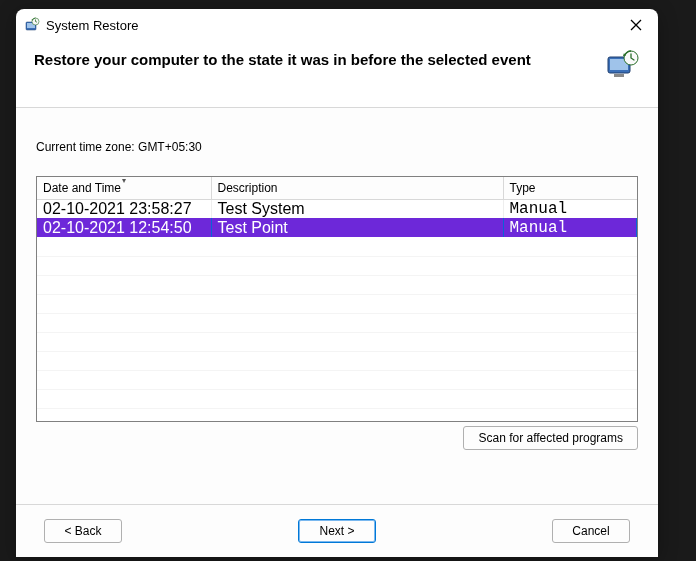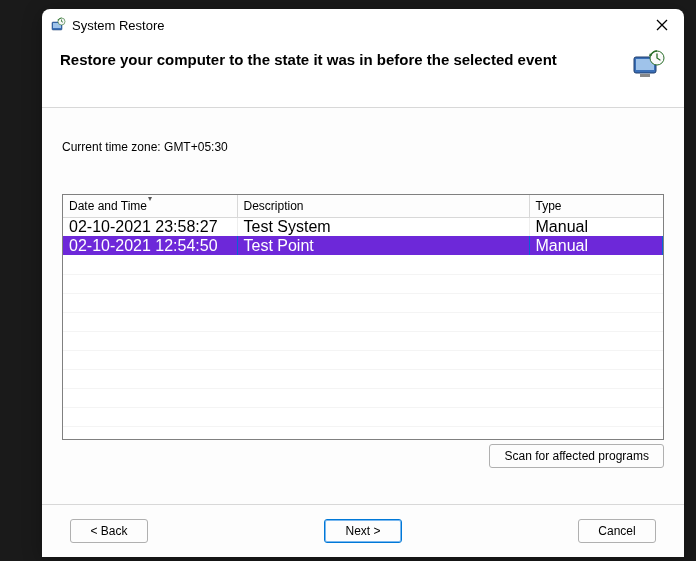--- a/index.html
+++ b/index.html
@@ -10,21 +10,21 @@
     height: 561px;
     background: #1a1a1a;
     font-family: "Segoe UI", Tahoma, sans-serif;
     font-size: 12px;
     color: #000;
     overflow: hidden;
     position: relative;
   }
   .dialog {
     position: absolute;
-    left: 42px;
+    left: 16px;
     top: 9px;
     width: 642px;
     height: 548px;
     background: #fff;
     border-radius: 8px;
     display: flex;
     flex-direction: column;
     box-shadow: 0 4px 20px rgba(0,0,0,0.3);
   }
   .titlebar {
@@ -70,21 +70,21 @@
   .content {
     border-top: 1px solid #d8d8d8;
     padding: 32px 20px 14px 20px;
     flex: 1;
     display: flex;
     flex-direction: column;
     background: #fdfdfd;
   }
   .tz-line {
     font-size: 12px;
-    margin-bottom: 40px;
+    margin-bottom: 22px;
   }
   .table-wrap {
     border: 1px solid #808080;
     background: #fff;
     height: 246px;
     overflow: hidden;
   }
   table {
     width: 100%;
     border-collapse: collapse;
@@ -110,21 +110,21 @@
     color: #555;
   }
   tbody td {
     padding: 0 6px;
     height: 19px;
     font-size: 16px;
     border-right: 1px solid #eee;
     white-space: nowrap;
     overflow: hidden;
   }
-  tbody td:last-child { border-right: none; }
+  tbody td:last-child { border-right: none; font-family: Liberation Mono, monospace; }
   tbody tr.selected td {
     background: #6d28d9;
     color: #fff;
     border-right: 1px solid #0a63d6;
   }
   tbody tr.empty td {
     border-bottom: 1px solid #f4f4f4;
     border-right: none;
   }
   .scan-row {

